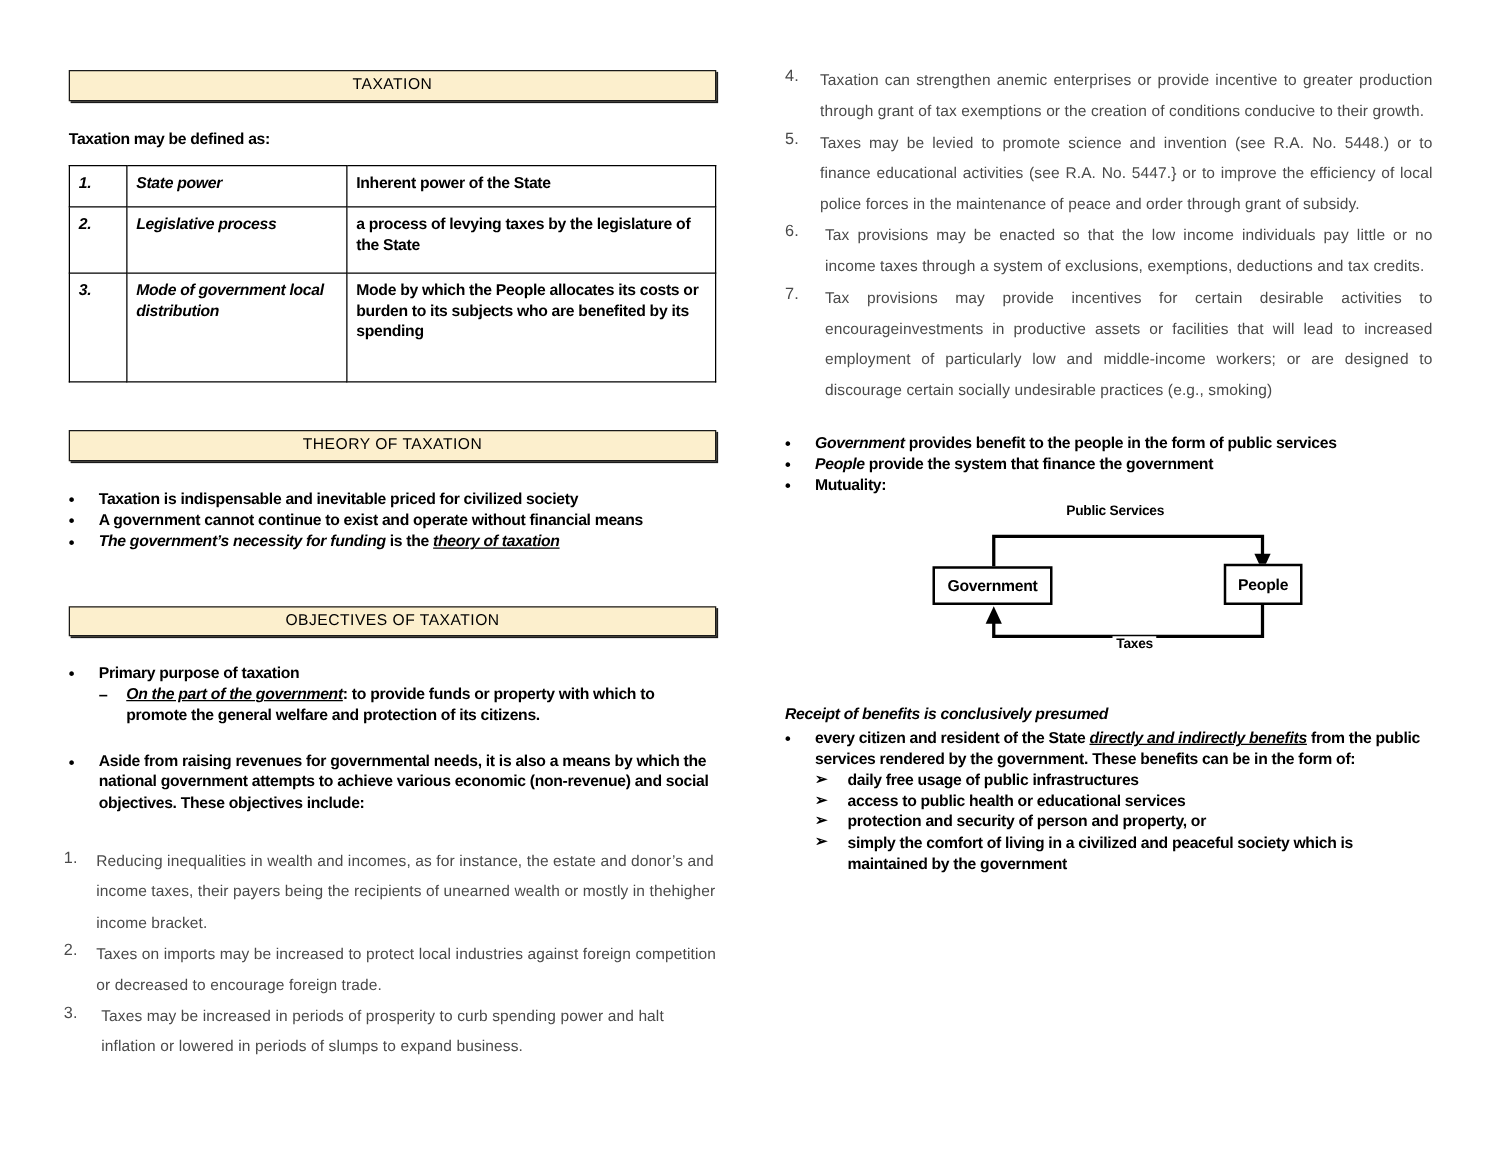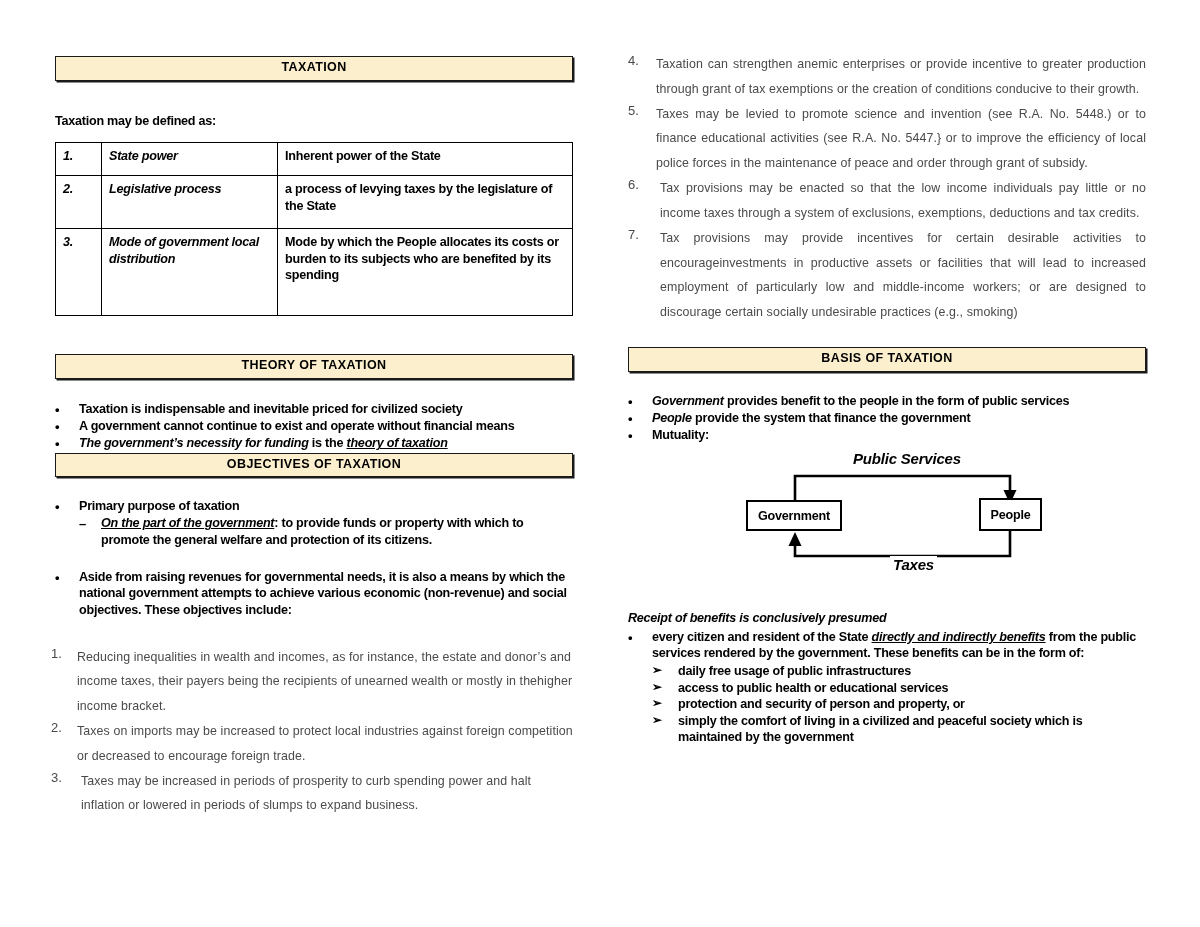--- a/index.html
+++ b/index.html
@@ -22,21 +22,21 @@
     top: 0;
   }
   #left-column  { left: 55px;  width: 518px; }
   #right-column { left: 628px; width: 518px; }
 
   .banner {
     background: #FCEFCD;
     border: 1px solid #1a1a1a;
     box-shadow: 1.5px 1.5px 0 0 #1a1a1a;
     text-align: center;
-    font-weight: bold;
+    font-weight: normal;
     font-size: 12.5px;
     letter-spacing: .4px;
     padding: 4px 0 5px 0;
     line-height: 1.1;
     box-sizing: border-box;
   }
 
   
   .typed {
     font-family: "Liberation Sans", sans-serif;
@@ -115,38 +115,37 @@
     letter-spacing: -0.2px;
     display: flex;
     align-items: center;
     justify-content: center;
     box-sizing: border-box;
   }
   #dgbox-government { left: 58px;  top: 48px; width: 96px; height: 31px; }
   #dgbox-people     { left: 291px; top: 46px; width: 63px; height: 33px; }
   .dglabel {
     position: absolute;
-    font-style: italic;
     font-weight: bold;
-    font-size: 15px;
+    font-size: 11px;
     letter-spacing: -0.2px;
     background: #fff;
     padding: 0 3px;
   }
   #dglabel-public-services { left: 162px; top: -2px; }
   #dglabel-taxes           { left: 202px; top: 104px; }
 </style>
 </head>
 <body>
 
 <div class="col" id="left-column">
 
   <div class="banner" style="margin-top:56px;">TAXATION</div>
 
-  <div class="typed" style="margin-top:32px;">Taxation may be defined as:</div>
+  <div class="typed" style="margin-top:22px;">Taxation may be defined as:</div>
 
   <table class="deftable" style="margin-top:13px;">
     <tbody>
         <tr class="r1">
       <td class="num">1.</td>
       <td class="term">State power</td>
       <td class="mean">Inherent power of the State</td>
     </tr>
     <tr class="r2">
       <td class="num">2.</td>
@@ -171,21 +170,21 @@
     <div class="brow">
       <span class="bullet">•</span>
       <span class="btxt">A government cannot continue to exist and operate without financial means</span>
     </div>
     <div class="brow">
       <span class="bullet">•</span>
       <span class="btxt"><span class="ital">The government’s necessity for funding</span><span> is the </span><span class="und ital">theory of taxation</span></span>
     </div>
   </div>
 
-  <div class="banner" style="">OBJECTIVES OF TAXATION</div>
+  <div class="banner" style="margin-top:42px;">OBJECTIVES OF TAXATION</div>
 
   <div class="typed" style="margin-top:21px;">
     <div class="brow">
       <span class="bullet">•</span>
       <span class="btxt">Primary purpose of taxation</span>
     </div>
     <div class="brow dashrow" style="margin-left:24px;">
       <span class="bullet">–</span>
       <span class="btxt"><span class="und ital">On the part of the government</span><span>: to provide funds or property with which to promote the general welfare and protection of its citizens.</span></span>
     </div>
@@ -226,21 +225,20 @@
     <div class="brow">
       <span class="bullet" style="width:32px;flex:0 0 32px;">6.</span>
       <span class="btxt">Tax provisions may be enacted so that the low income individuals pay little or no income taxes through a system of exclusions, exemptions, deductions and tax credits.</span>
     </div>
     <div class="brow">
       <span class="bullet" style="width:32px;flex:0 0 32px;">7.</span>
       <span class="btxt">Tax provisions may provide incentives for certain desirable activities to encourageinvestments in productive assets or facilities that will lead to increased employment of particularly low and middle-income workers; or are designed to discourage certain socially undesirable practices (e.g., smoking)</span>
     </div>
   </div>
 
-  <div class="banner" style="margin-top:22px;">BASIS OF TAXATION</div>
 
   <div class="typed" style="margin-top:21px;">
     <div class="brow">
       <span class="bullet">•</span>
       <span class="btxt"><span class="ital">Government</span><span> provides benefit to the people in the form of public services</span></span>
     </div>
     <div class="brow">
       <span class="bullet">•</span>
       <span class="btxt"><span class="ital">People</span><span> provide the system that finance the government</span></span>
     </div>

